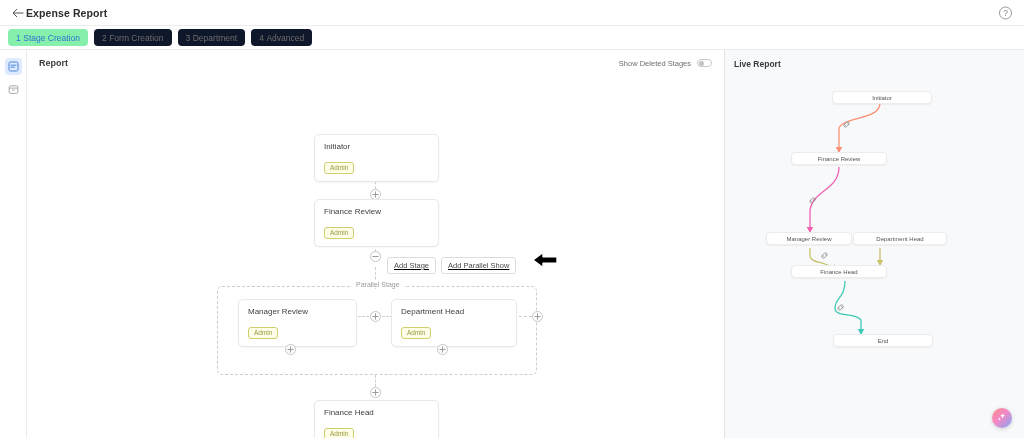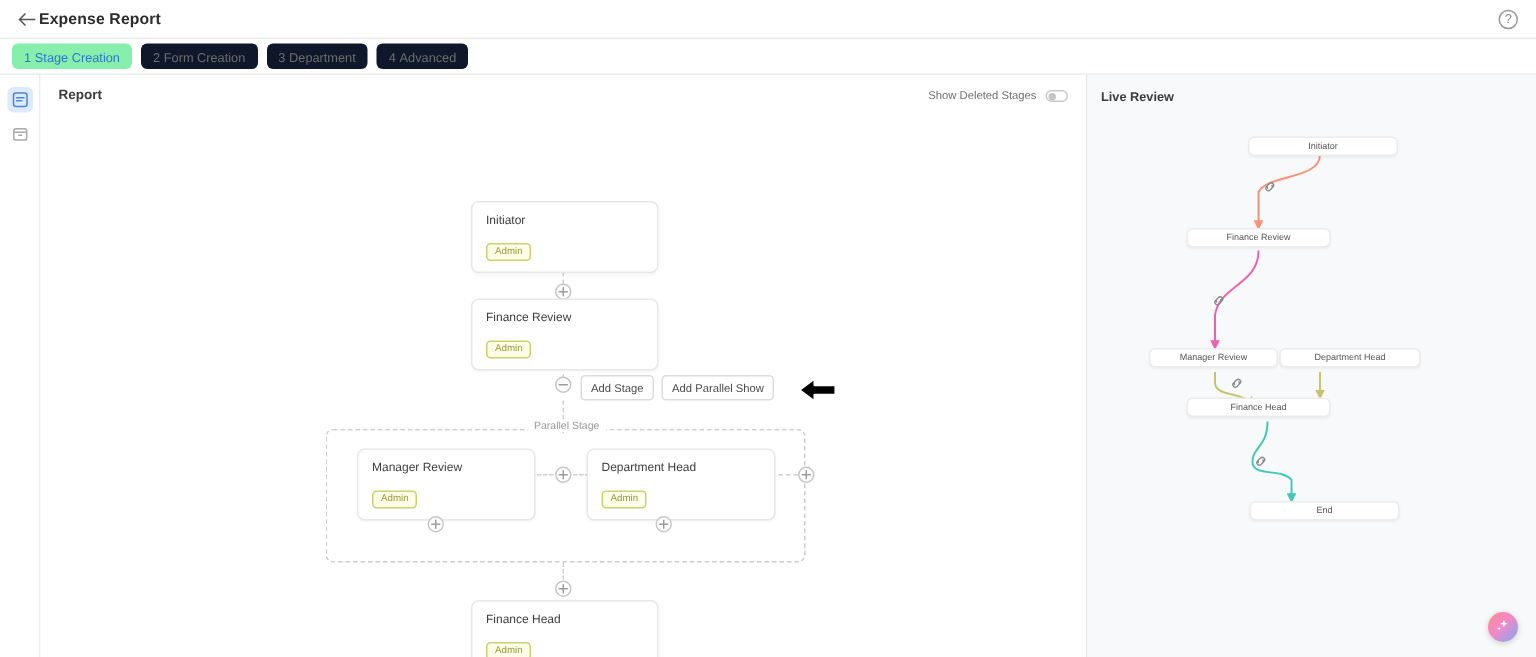--- a/index.html
+++ b/index.html
@@ -85,21 +85,21 @@
     position: relative;
     background: #fff;
     border-right: 1px solid #e6e6e6;
     overflow: hidden;
   }
   .canvas-header {
     display: flex; align-items: center; justify-content: space-between;
     padding: 8px 12px 0 12px;
   }
   .canvas-title { font-size: 9px; font-weight: bold; color: #3b3b3b; }
-  .deleted-wrap { display: flex; align-items: flex-end; gap: 6px; }
+  .deleted-wrap { display: flex; align-items: flex-start; gap: 6px; }
   .deleted-label { font-size: 7.5px; color: #6f6f6f; }
   .toggle {
     width: 15px; height: 8px; border-radius: 5px;
     background: #fff; border: 1px solid #c9c9c9;
     position: relative; cursor: pointer;
   }
   .toggle::after {
     content: ""; position: absolute; left: 1px; top: 1px;
     width: 5px; height: 5px; border-radius: 50%;
     background: #c4c4c4;
@@ -153,21 +153,21 @@
   }
   .parallel-label {
     position: absolute;
     background: #fff;
     font-size: 7px; color: #9a9a9a;
     padding: 0 4px;
   }
 
   .action-row {
     position: absolute;
-    display: flex; align-items: flex-start; gap: 5px;
+    display: flex; align-items: flex-end; gap: 5px; text-decoration: underline;
   }
   .action-btn {
     font-size: 7.5px; color: #4a4a4a;
     background: #fff;
     border: 1px solid #dcdcdc;
     border-radius: 3px;
     padding: 3px 6px;
     cursor: pointer;
     white-space: nowrap;
   }
@@ -360,21 +360,21 @@
 
       <div class="stage-card" style="left:287px; top:324px; width:125px;">
         <div class="stage-name">Finance Head</div>
         <span class="badge">Admin</span>
       </div>
 
     </div>
   </div>
 
   <div class="preview">
-    <div class="preview-title">Live Review</div>
+    <div class="preview-title">Live Report</div>
 
     <svg class="pv-svg" width="299" height="388" viewBox="0 0 299 388">
       <defs>
         <marker id="ah-o" markerWidth="5" markerHeight="5" refX="2.5" refY="2.5" orient="auto">
           <path d="M0,0 L5,2.5 L0,5 z" fill="#fa8f72"></path>
         </marker>
         <marker id="ah-p" markerWidth="5" markerHeight="5" refX="2.5" refY="2.5" orient="auto">
           <path d="M0,0 L5,2.5 L0,5 z" fill="#f25fb0"></path>
         </marker>
         <marker id="ah-y" markerWidth="5" markerHeight="5" refX="2.5" refY="2.5" orient="auto">

